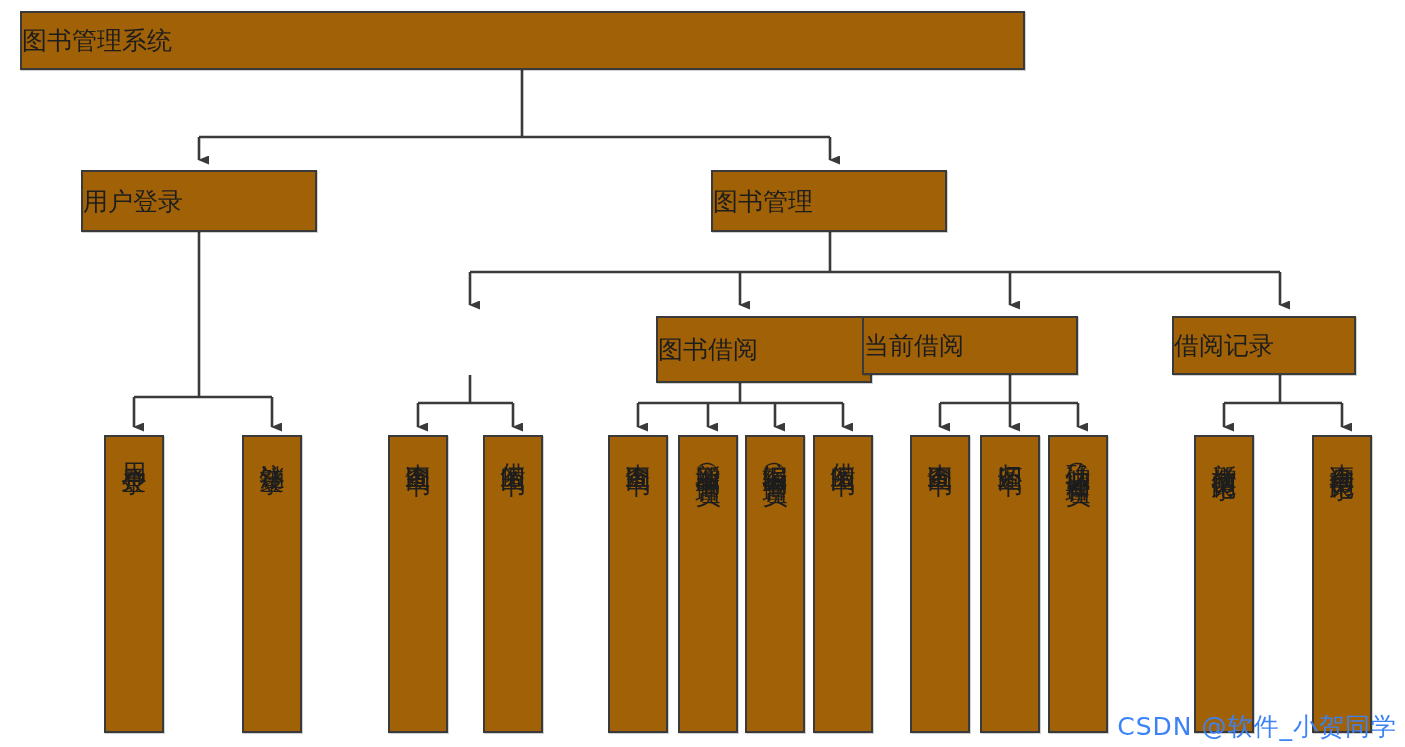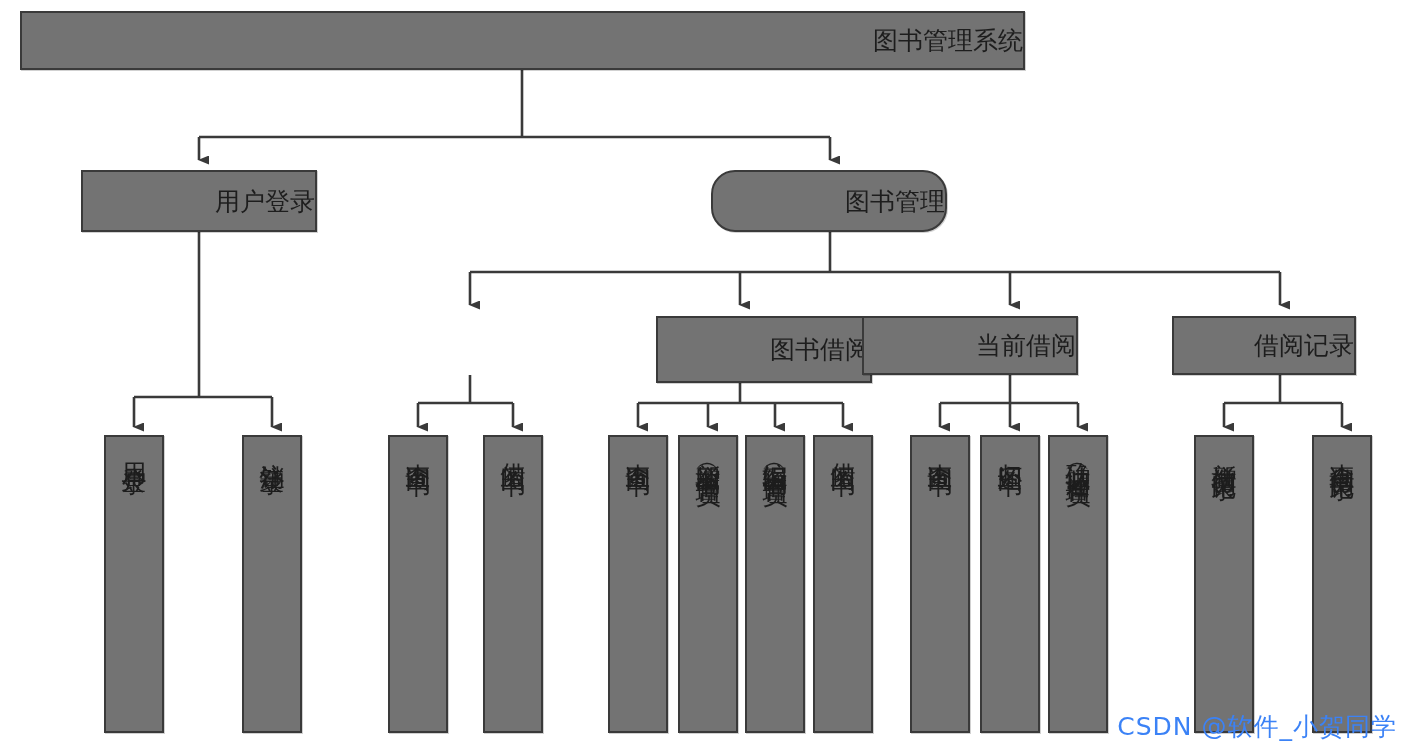--- a/index.html
+++ b/index.html
@@ -6,23 +6,23 @@
   body{
     width:1405px;height:747px;
     font-family:"DejaVu Sans","Liberation Sans",sans-serif;
     overflow:hidden;position:relative;
   }
   #diagram-root{position:relative;width:1405px;height:747px;}
   svg.edges{position:absolute;left:0;top:0;width:1405px;height:747px;}
   .node{
     position:absolute;
     box-sizing:border-box;
-    background:#737373;
+    background:#a16207;
     border:2px solid #3a3a3a;
-    display:flex;align-items:center;justify-content:flex-end;
+    display:flex;align-items:center;justify-content:flex-start;
     color:#1d1d1d;
     box-shadow:1px 1px 0 rgba(0,0,0,.18);
   }
   .node .label{
     display:block;
     text-align:center;
     line-height:1.16;
     white-space:nowrap;
   }
   .node.h .label{font-size:25px;}
@@ -100,21 +100,21 @@
     </g>
   </svg>
 
   <div class="node h" style="left:20px;top:11px;width:1005px;height:59px;">
     <span class="label">图书管理系统</span>
   </div>
 
   <div class="node h" style="left:81px;top:170px;width:236px;height:62px;">
     <span class="label">用户登录</span>
   </div>
-  <div class="node h" style="left:711px;top:170px;width:236px;height:62px;border-radius:24px;">
+  <div class="node h" style="left:711px;top:170px;width:236px;height:62px;">
     <span class="label">图书管理</span>
   </div>
 
   <div class="node h" style="left:656px;top:316px;width:216px;height:67px;">
     <span class="label">图书借阅</span>
   </div>
   <div class="node h" style="left:862px;top:316px;width:216px;height:59px;">
     <span class="label">当前借阅</span>
   </div>
   <div class="node h" style="left:1172px;top:316px;width:184px;height:59px;">

